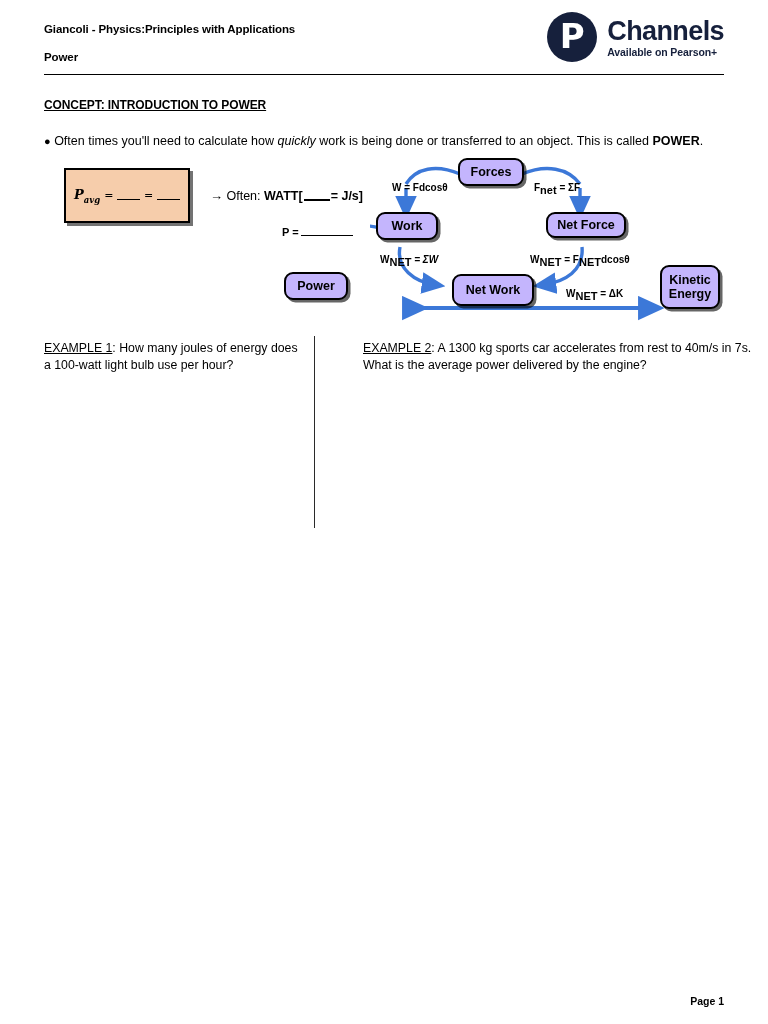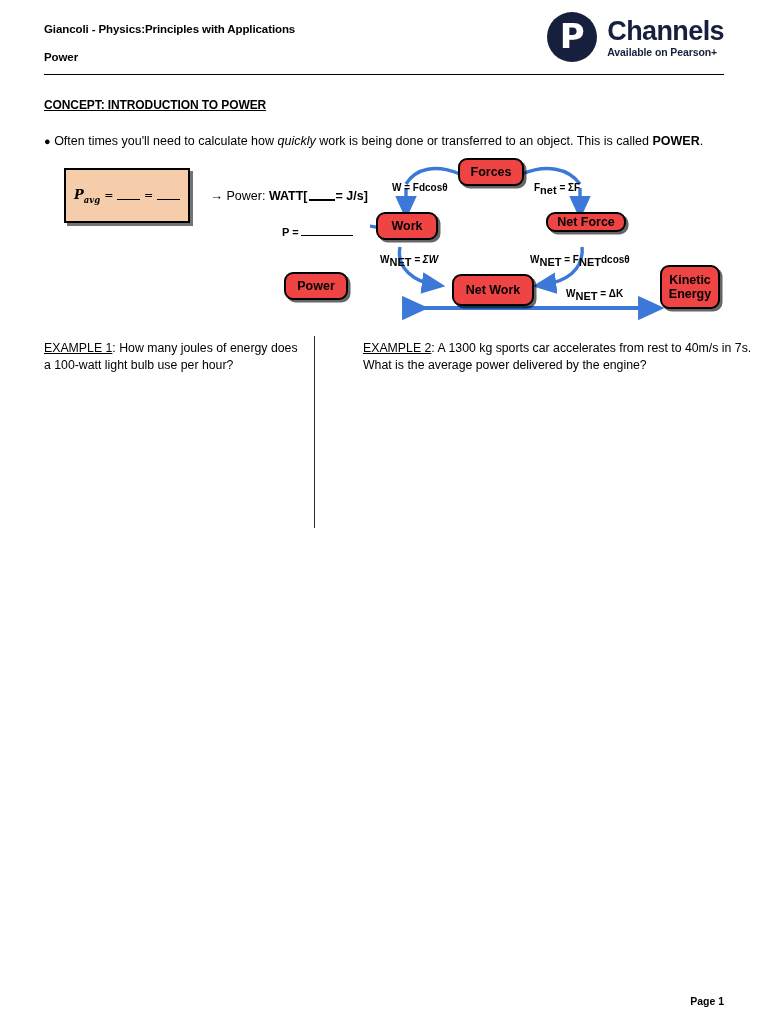--- a/index.html
+++ b/index.html
@@ -165,21 +165,21 @@
 
   
   #diagram {
     position: absolute;
     left: 370px; top: 150px;
     width: 360px; height: 185px;
   }
   #diagram svg { position: absolute; left: 0; top: 0; }
   .dbox {
     position: absolute;
-    background: #ef4444;
+    background: #c4b5fd;
     border: 2.2px solid #000;
     border-radius: 9px;
     box-shadow: 2.5px 2.5px 0 rgba(0,0,0,0.6);
     display: flex;
     align-items: center;
     justify-content: center;
     font-size: 12.5px;
     font-weight: bold;
     line-height: 13px;
     text-align: center;
@@ -263,21 +263,21 @@
 <div id="formula-area">
   <div id="formula-box">
     <span class="pavg"><span>P</span><sub>avg</sub></span>
     <span class="eq">=</span>
     <span class="blank"></span>
     <span class="eq">=</span>
     <span class="blank"></span>
   </div>
   <div id="unit-text">
     <span class="arrow">→</span>
-    <span>Power:</span>
+    <span>Often:</span>
     <b>WATT</b><b>[</b><span class="ublank"></span><b>= J/s</b><b>]</b>
   </div>
 </div>
 
 <div id="diagram">
 
   <svg width="360" height="185">
     <defs>
       <marker id="ah" markerWidth="7" markerHeight="7" refX="4.2" refY="3.2" orient="auto">
         <path d="M0,0 L7,3.2 L0,6.4 z" fill="#3C78D8"></path>
@@ -299,21 +299,21 @@
 
     <path d="M212,97 C214,120 196,132 172,135" stroke="#3C78D8" stroke-width="3.4" fill="none" marker-end="url(#ah)"></path>
 
     <path d="M48,158 L284,158" stroke="#3C78D8" stroke-width="3.8" fill="none" marker-end="url(#ah)" marker-start="url(#ahs)"></path>
   </svg>
 
   <div class="dbox" style="left:88px; top:8px; width:66px; height:28px;">Forces</div>
 
   <div class="dbox" style="left:6px; top:62px; width:62px; height:28px;">Work</div>
 
-  <div class="dbox" style="left:176px; top:62px; width:80px; height:20px;">Net Force</div>
+  <div class="dbox" style="left:176px; top:62px; width:80px; height:26px;">Net Force</div>
 
   <div class="dbox" style="left:-86px; top:122px; width:64px; height:28px;">Power</div>
 
   <div class="dbox" style="left:82px; top:124px; width:82px; height:32px;">Net Work</div>
 
   <div class="dbox" style="left:290px; top:115px; width:60px; height:44px; line-height:14px;">Kinetic
 Energy</div>
 
   <div class="dlabel" style="left:22px; top:32px;">W = Fdcosθ</div>
 

